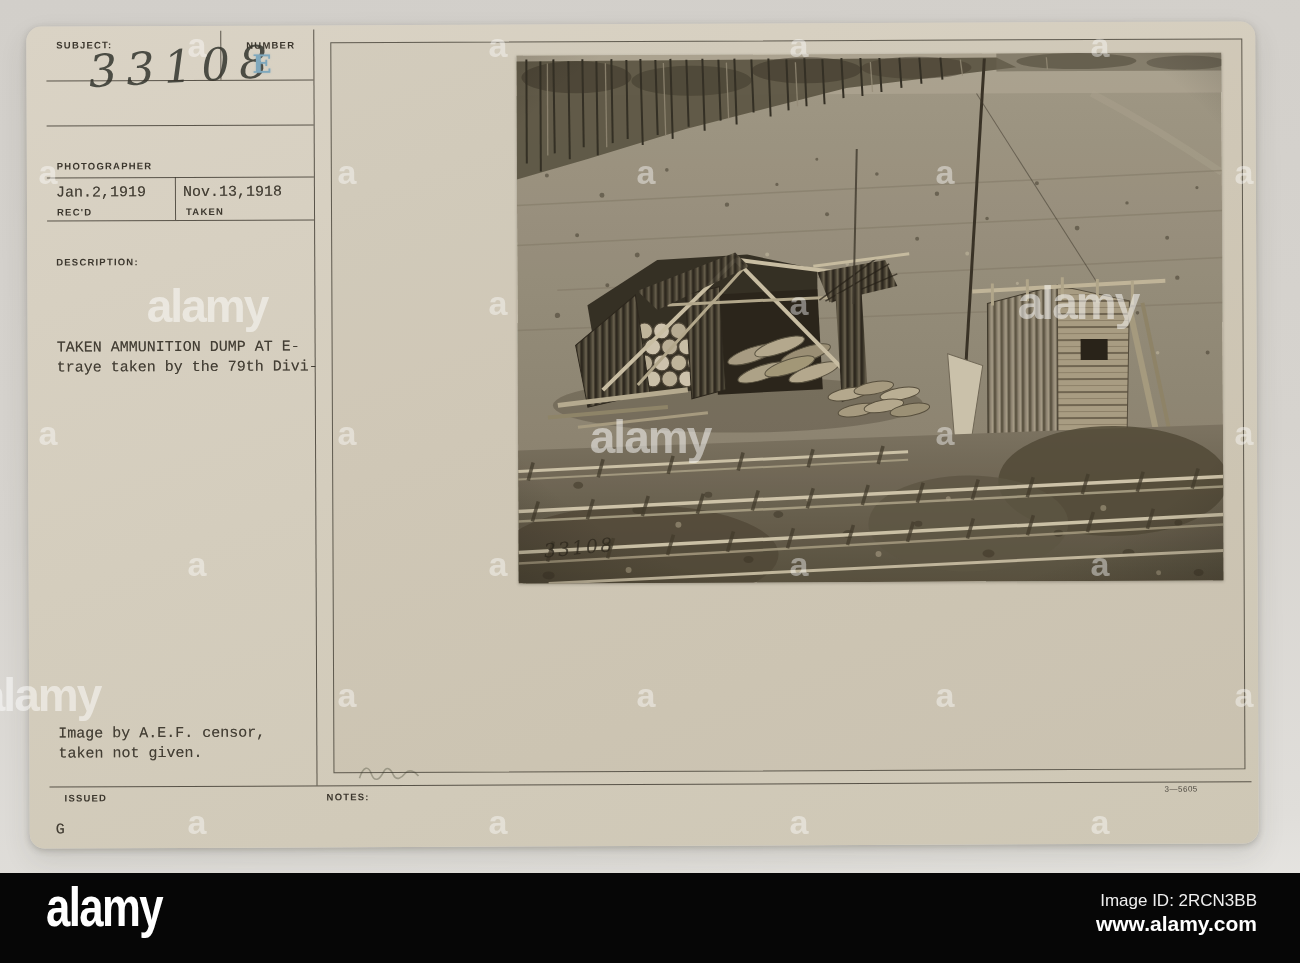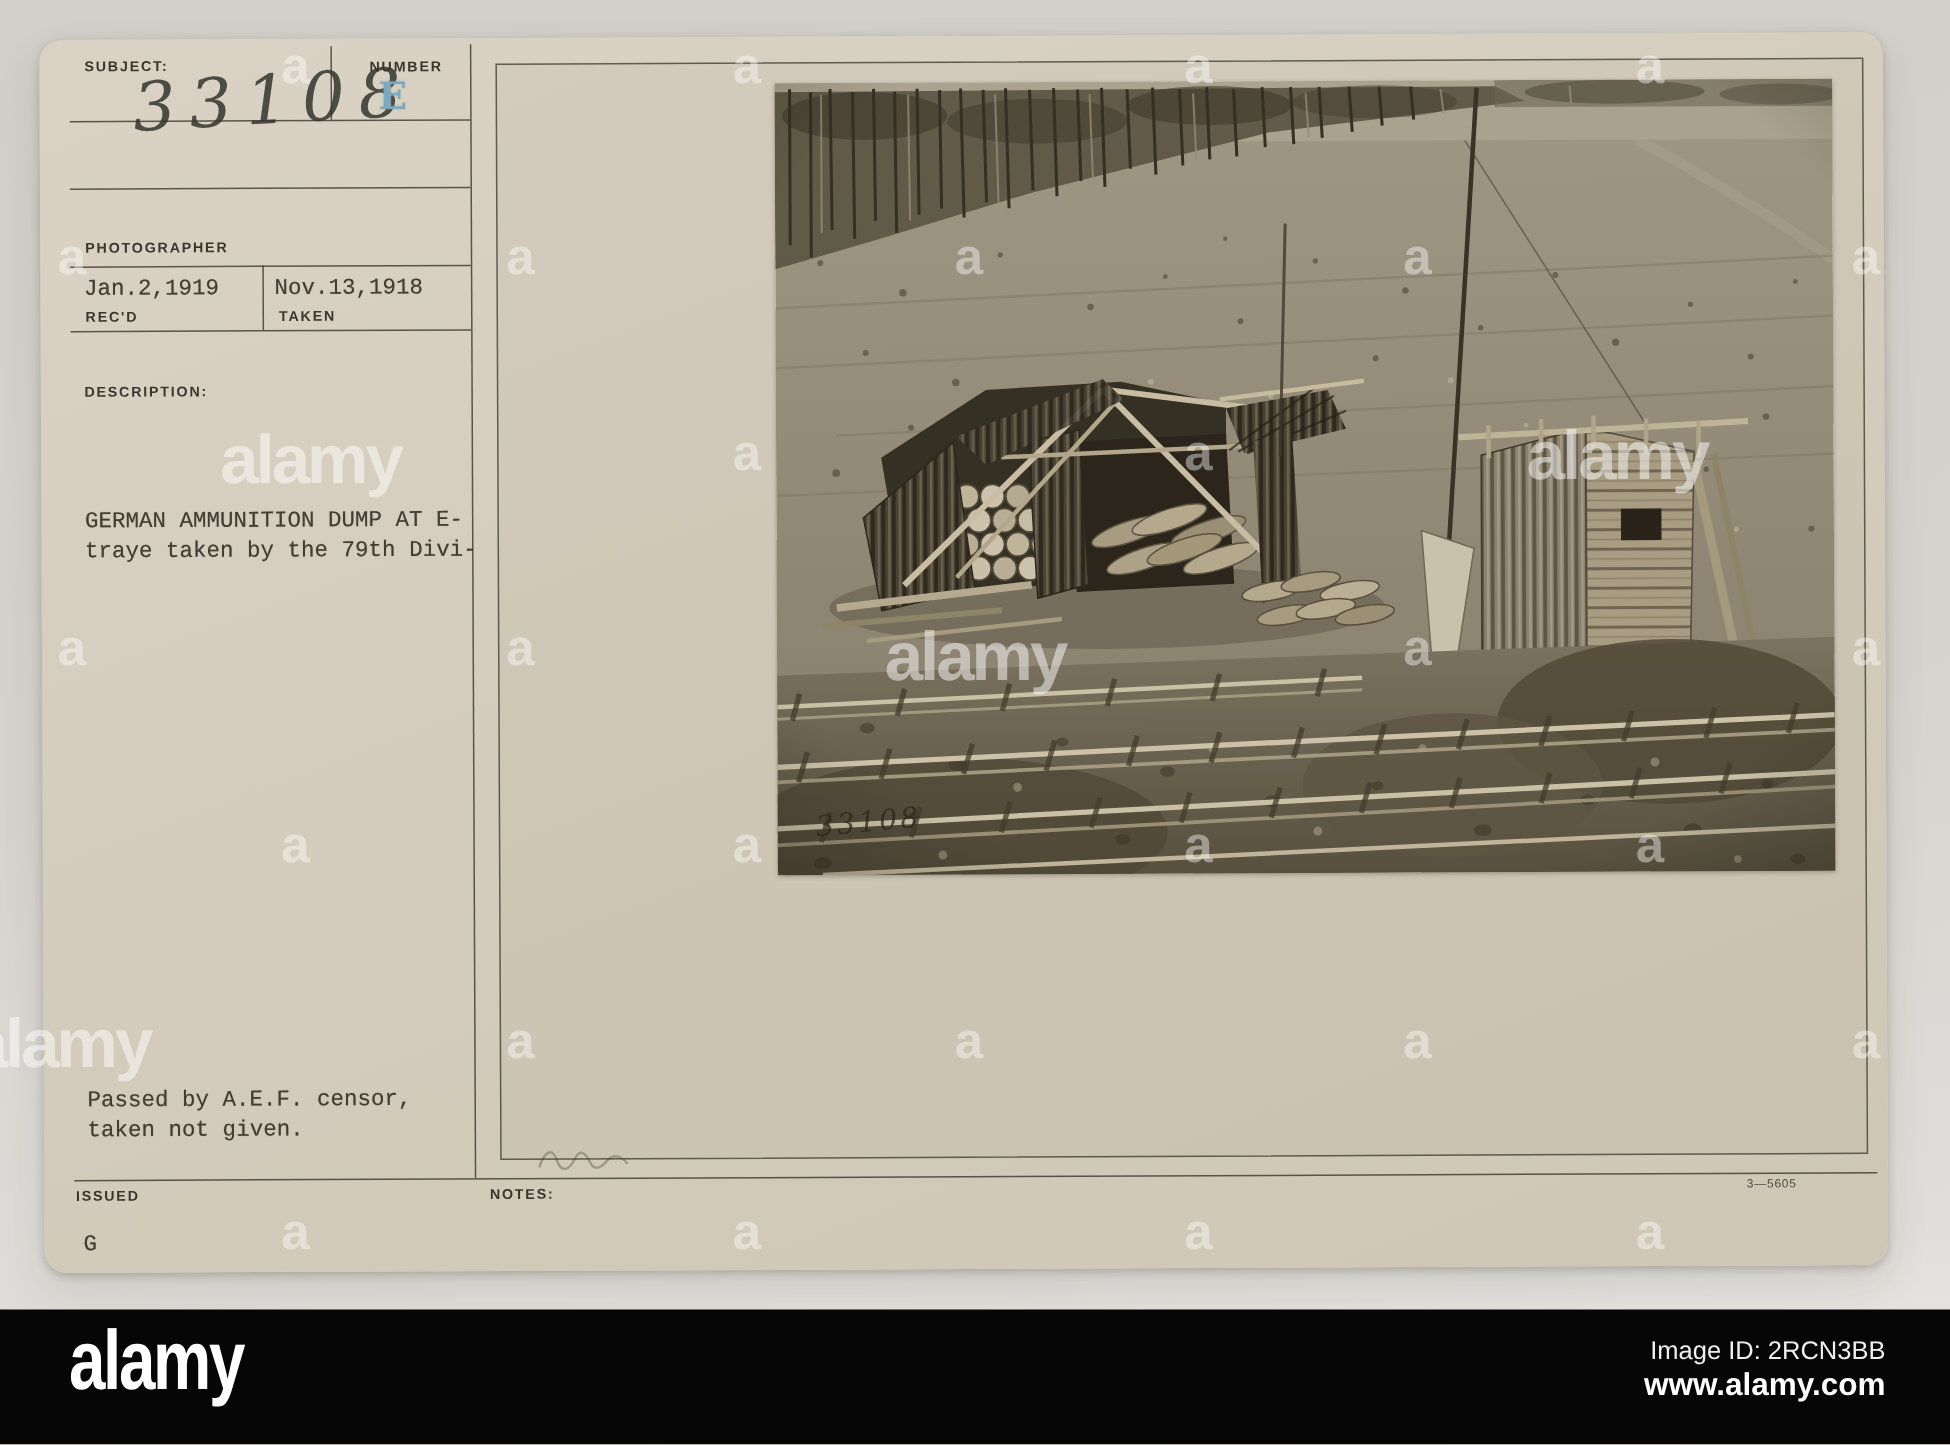--- a/index.html
+++ b/index.html
@@ -59,31 +59,31 @@
 
   <div class="abs typed" style="left:29px;top:157px">Jan.2,1919</div>
   <div class="abs lbl" style="left:30px;top:180px">REC'D</div>
   <div class="abs vl" style="left:148px;top:151px;height:43px"></div>
   <div class="abs typed" style="left:156px;top:157px">Nov.13,1918</div>
   <div class="abs lbl" style="left:159px;top:180px">TAKEN</div>
   <div class="abs hl" style="left:20px;top:194px;width:267px"></div>
 
   <div class="abs lbl" style="left:29px;top:230px">DESCRIPTION:</div>
   <div class="abs" style="left:29px;top:312px">
-    <div class="typed">GERMAN AMMUNITION DUMP AT E-</div>
+    <div class="typed">TAKEN AMMUNITION DUMP AT E-</div>
     <div class="typed">traye taken by the 79th Divi-</div>
   </div>
 
   <div class="abs" style="left:29px;top:698px">
-    <div class="typed">Passed by A.E.F. censor,</div>
+    <div class="typed">Image by A.E.F. censor,</div>
     <div class="typed">taken not given.</div>
   </div>
 
   <div class="abs hl" style="left:20px;top:760px;width:1202px"></div>
-  <div class="abs lbl" style="left:21px;top:766px">ISSUED</div>
+  <div class="abs lbl" style="left:35px;top:766px">ISSUED</div>
   <div class="abs typed" style="left:26px;top:794px">G</div>
   <div class="abs lbl" style="left:297px;top:766px">NOTES:</div>
   <div class="abs code" style="left:1135px;top:763px">3—5605</div>
 
   <svg class="abs" style="left:328px;top:737px" width="70" height="24">
     <path d="M2 16 C6 4 11 3 14 12 C17 20 22 18 26 10 C29 4 33 6 36 13 C39 19 44 16 48 11 C52 7 57 9 61 14" stroke="#94907f" stroke-width="1.6" fill="none" opacity=".85"></path>
   </svg>
 
   <div class="abs vl" style="left:287px;top:4px;height:756px"></div>
   <div class="abs frame" style="left:304px;top:17px;width:910px;height:729px"></div>

